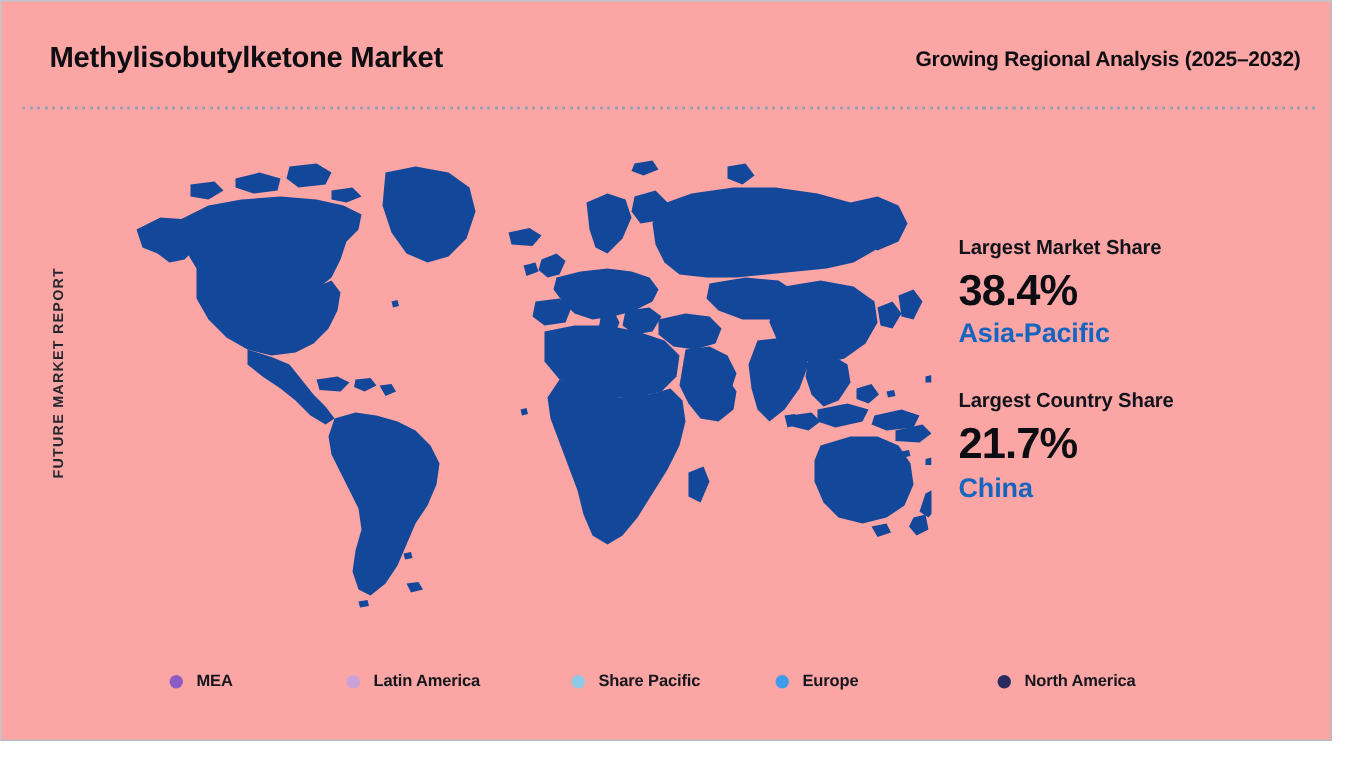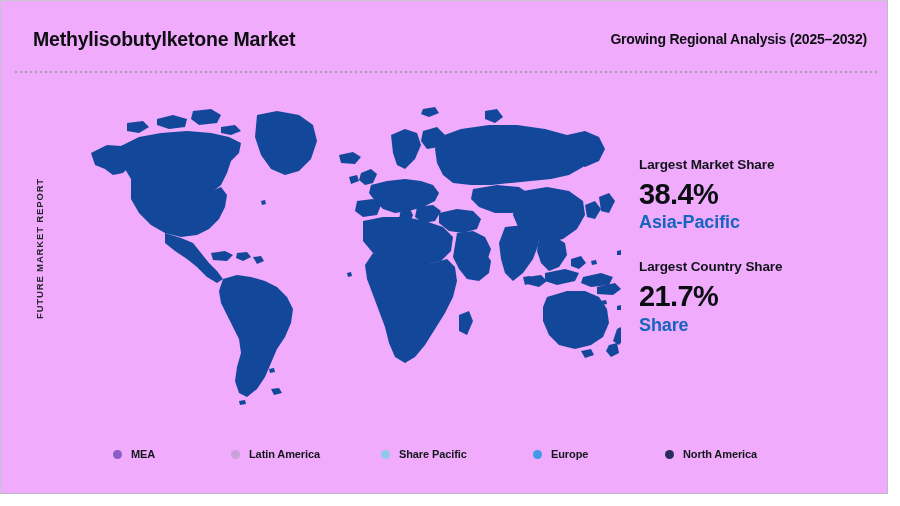--- a/index.html
+++ b/index.html
@@ -164,21 +164,21 @@
     font-size: 11px;
     font-weight: 700;
     color: #15161c;
     letter-spacing: -0.1px;
   }
 </style>
 </head>
 <body>
 
 <div id="infographic">
-  <div class="panel" style="background: #f0abfc;">
+  <div class="panel" style="background: #fca5a5;">
 
     <div class="header">
       <div class="header-title">Methylisobutylketone Market</div>
       <div class="header-subtitle">Growing Regional Analysis (2025–2032)</div>
       <div class="header-divider"></div>
     </div>
 
     <div class="brand-vertical">FUTURE MARKET REPORT</div>
 
     <div class="map-wrap">
@@ -304,21 +304,21 @@
 
       <div class="stat-block">
         <div class="stat-label">Largest Market Share</div>
         <div class="stat-value">38.4%</div>
         <div class="stat-sub">Asia-Pacific</div>
       </div>
 
       <div class="stat-block">
         <div class="stat-label">Largest Country Share</div>
         <div class="stat-value">21.7%</div>
-        <div class="stat-sub">Share</div>
+        <div class="stat-sub">China</div>
       </div>
 
     </div>
 
     <div class="legend">
 
       <div class="legend-item" style="left: 0px; padding-left: 24px;">
         <span class="legend-dot" style="background: rgb(139, 92, 198);"></span>
         <span class="legend-text">MEA</span>
       </div>
@@ -326,21 +326,21 @@
       <div class="legend-item" style="left: 142px;">
         <span class="legend-dot" style="background: rgb(200, 162, 216);"></span>
         <span class="legend-text">Latin America</span>
       </div>
 
       <div class="legend-item" style="left: 292px;">
         <span class="legend-dot" style="background: rgb(142, 202, 230);"></span>
         <span class="legend-text">Share Pacific</span>
       </div>
 
-      <div class="legend-item" style="left: 444px;">
+      <div class="legend-item" style="left: 428px;">
         <span class="legend-dot" style="background: rgb(61, 155, 233);"></span>
         <span class="legend-text">Europe</span>
       </div>
 
       <div class="legend-item" style="left: 576px;">
         <span class="legend-dot" style="background: rgb(40, 43, 94);"></span>
         <span class="legend-text">North America</span>
       </div>
 
     </div>

